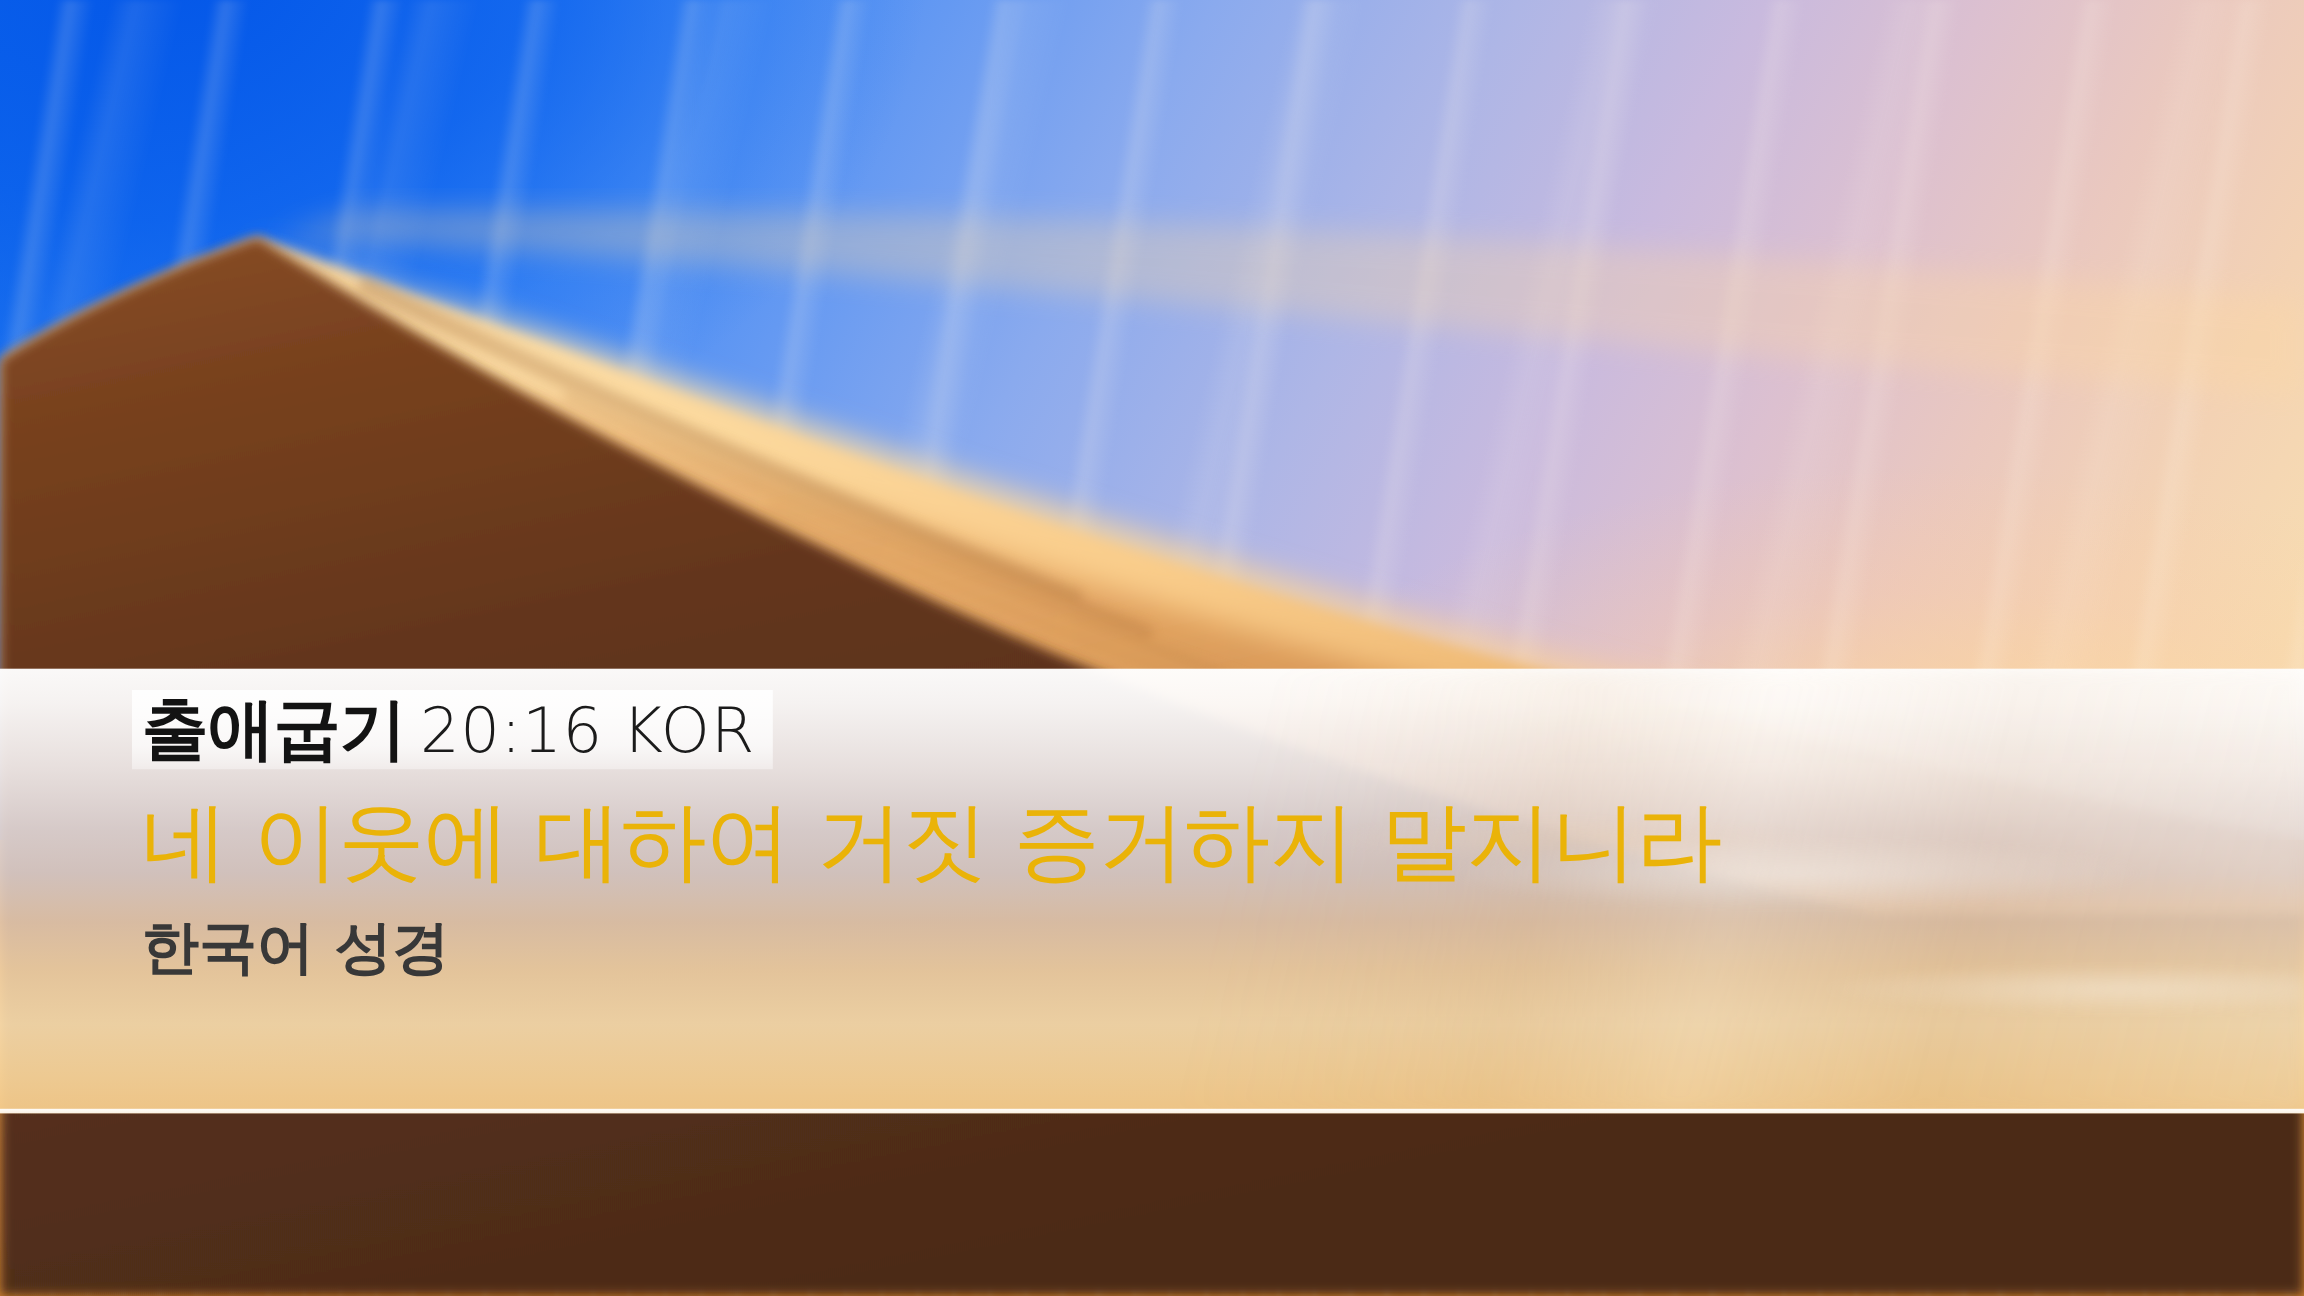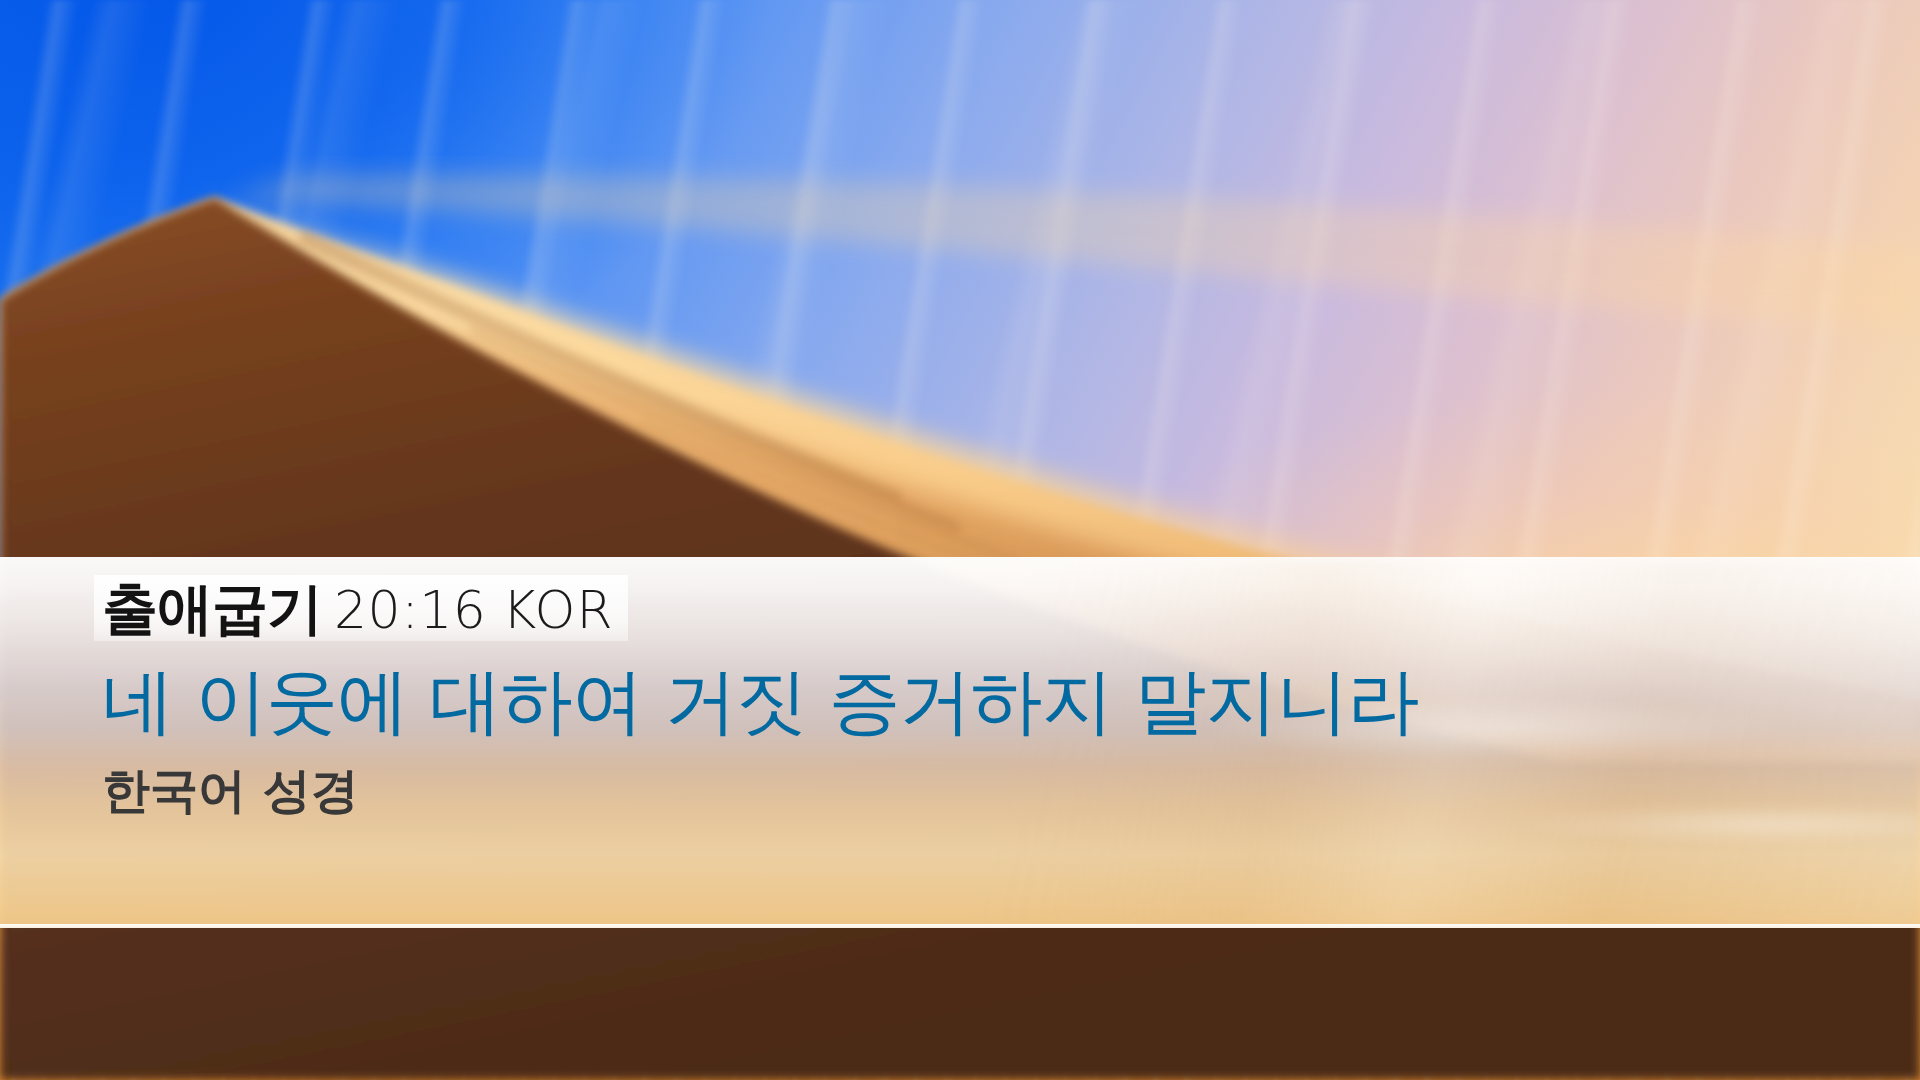--- a/index.html
+++ b/index.html
@@ -161,21 +161,21 @@
     filter:blur(4px);
   }
   .band-bottom-rule {
     position:absolute; left:0; bottom:0; width:1920px; height:4px;
     background:linear-gradient(180deg, rgba(255,255,255,.95) 0%, rgba(255,255,255,.75) 100%);
   }
 
   
 
   .content {
-    position:absolute; left:102px; top:575px; width:1760px;
+    position:absolute; left:118px; top:575px; width:1760px;
   }
 
   .ref-wrap {
     display:inline-block;
     position:relative;
     padding:6px 14px 4px 8px;
     margin-left:-8px;
   }
   .ref-hl {
     position:absolute; left:0; top:0; right:0; bottom:0;
@@ -204,21 +204,21 @@
     font-weight:300;
     color:#1b1b1b;
     letter-spacing:1px;
     margin-left:16px;
   }
 
   .verse {
     margin-top:20px;
     font-size:72px;
     font-weight:400;
-    color:#0369a1;
+    color:#eab308;
     letter-spacing:-1px;
     line-height:1.12;
     white-space:nowrap;
   }
 
   .subtitle {
     margin-top:22px;
     font-size:48px;
     font-weight:700;
     color:#383838;

